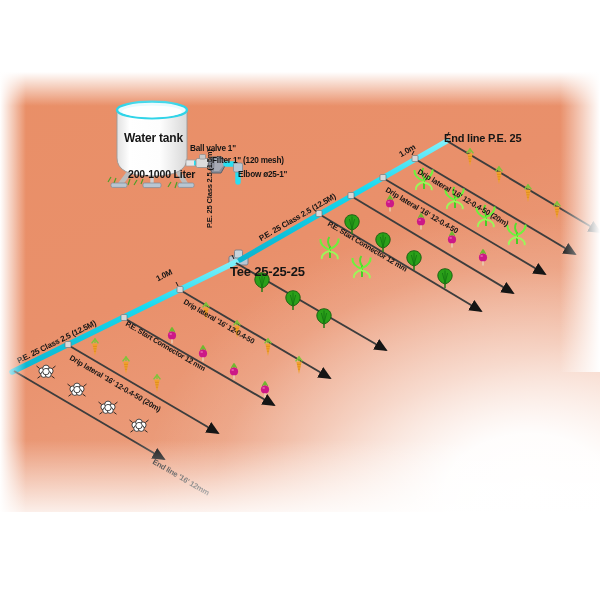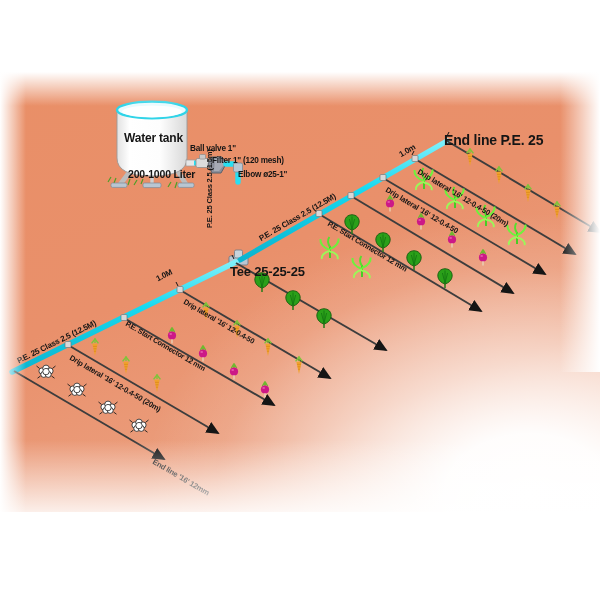--- a/index.html
+++ b/index.html
@@ -262,21 +262,21 @@
 
   <div class="lbl" style="left:388px;top:186px;font-size:7.6px;
               transform:rotate(30.8deg);transform-origin:left top;">Drip lateral '16' 12-0.4-50</div>
 
   <div class="lbl" style="left:72px;top:354px;font-size:7.6px;
               transform:rotate(30.4deg);transform-origin:left top;">Drip lateral '16' 12-0.4-50 (20m)</div>
 
   <div class="lbl" style="left:186px;top:298px;font-size:7.4px;
               transform:rotate(30.4deg);transform-origin:left top;">Drip lateral '16' 12-0.4-50</div>
 
-  <div class="lbl" style="left:444px;top:133px;font-size:14px;">End line P.E. 25</div>
+  <div class="lbl" style="left:444px;top:133px;font-size:11px;">End line P.E. 25</div>
 
   <div class="lbl" style="left:155px;top:458px;font-size:7.6px;
               transform:rotate(30.4deg);transform-origin:left top;">End line '16' 12mm</div>
 
   <div class="lbl" style="left:398px;top:152px;font-size:8px;
               transform:rotate(-29.9deg);transform-origin:left top;">1.0m</div>
 
   <div class="lbl" style="left:155px;top:276px;font-size:8px;
               transform:rotate(-26.2deg);transform-origin:left top;">1.0M</div>
 

